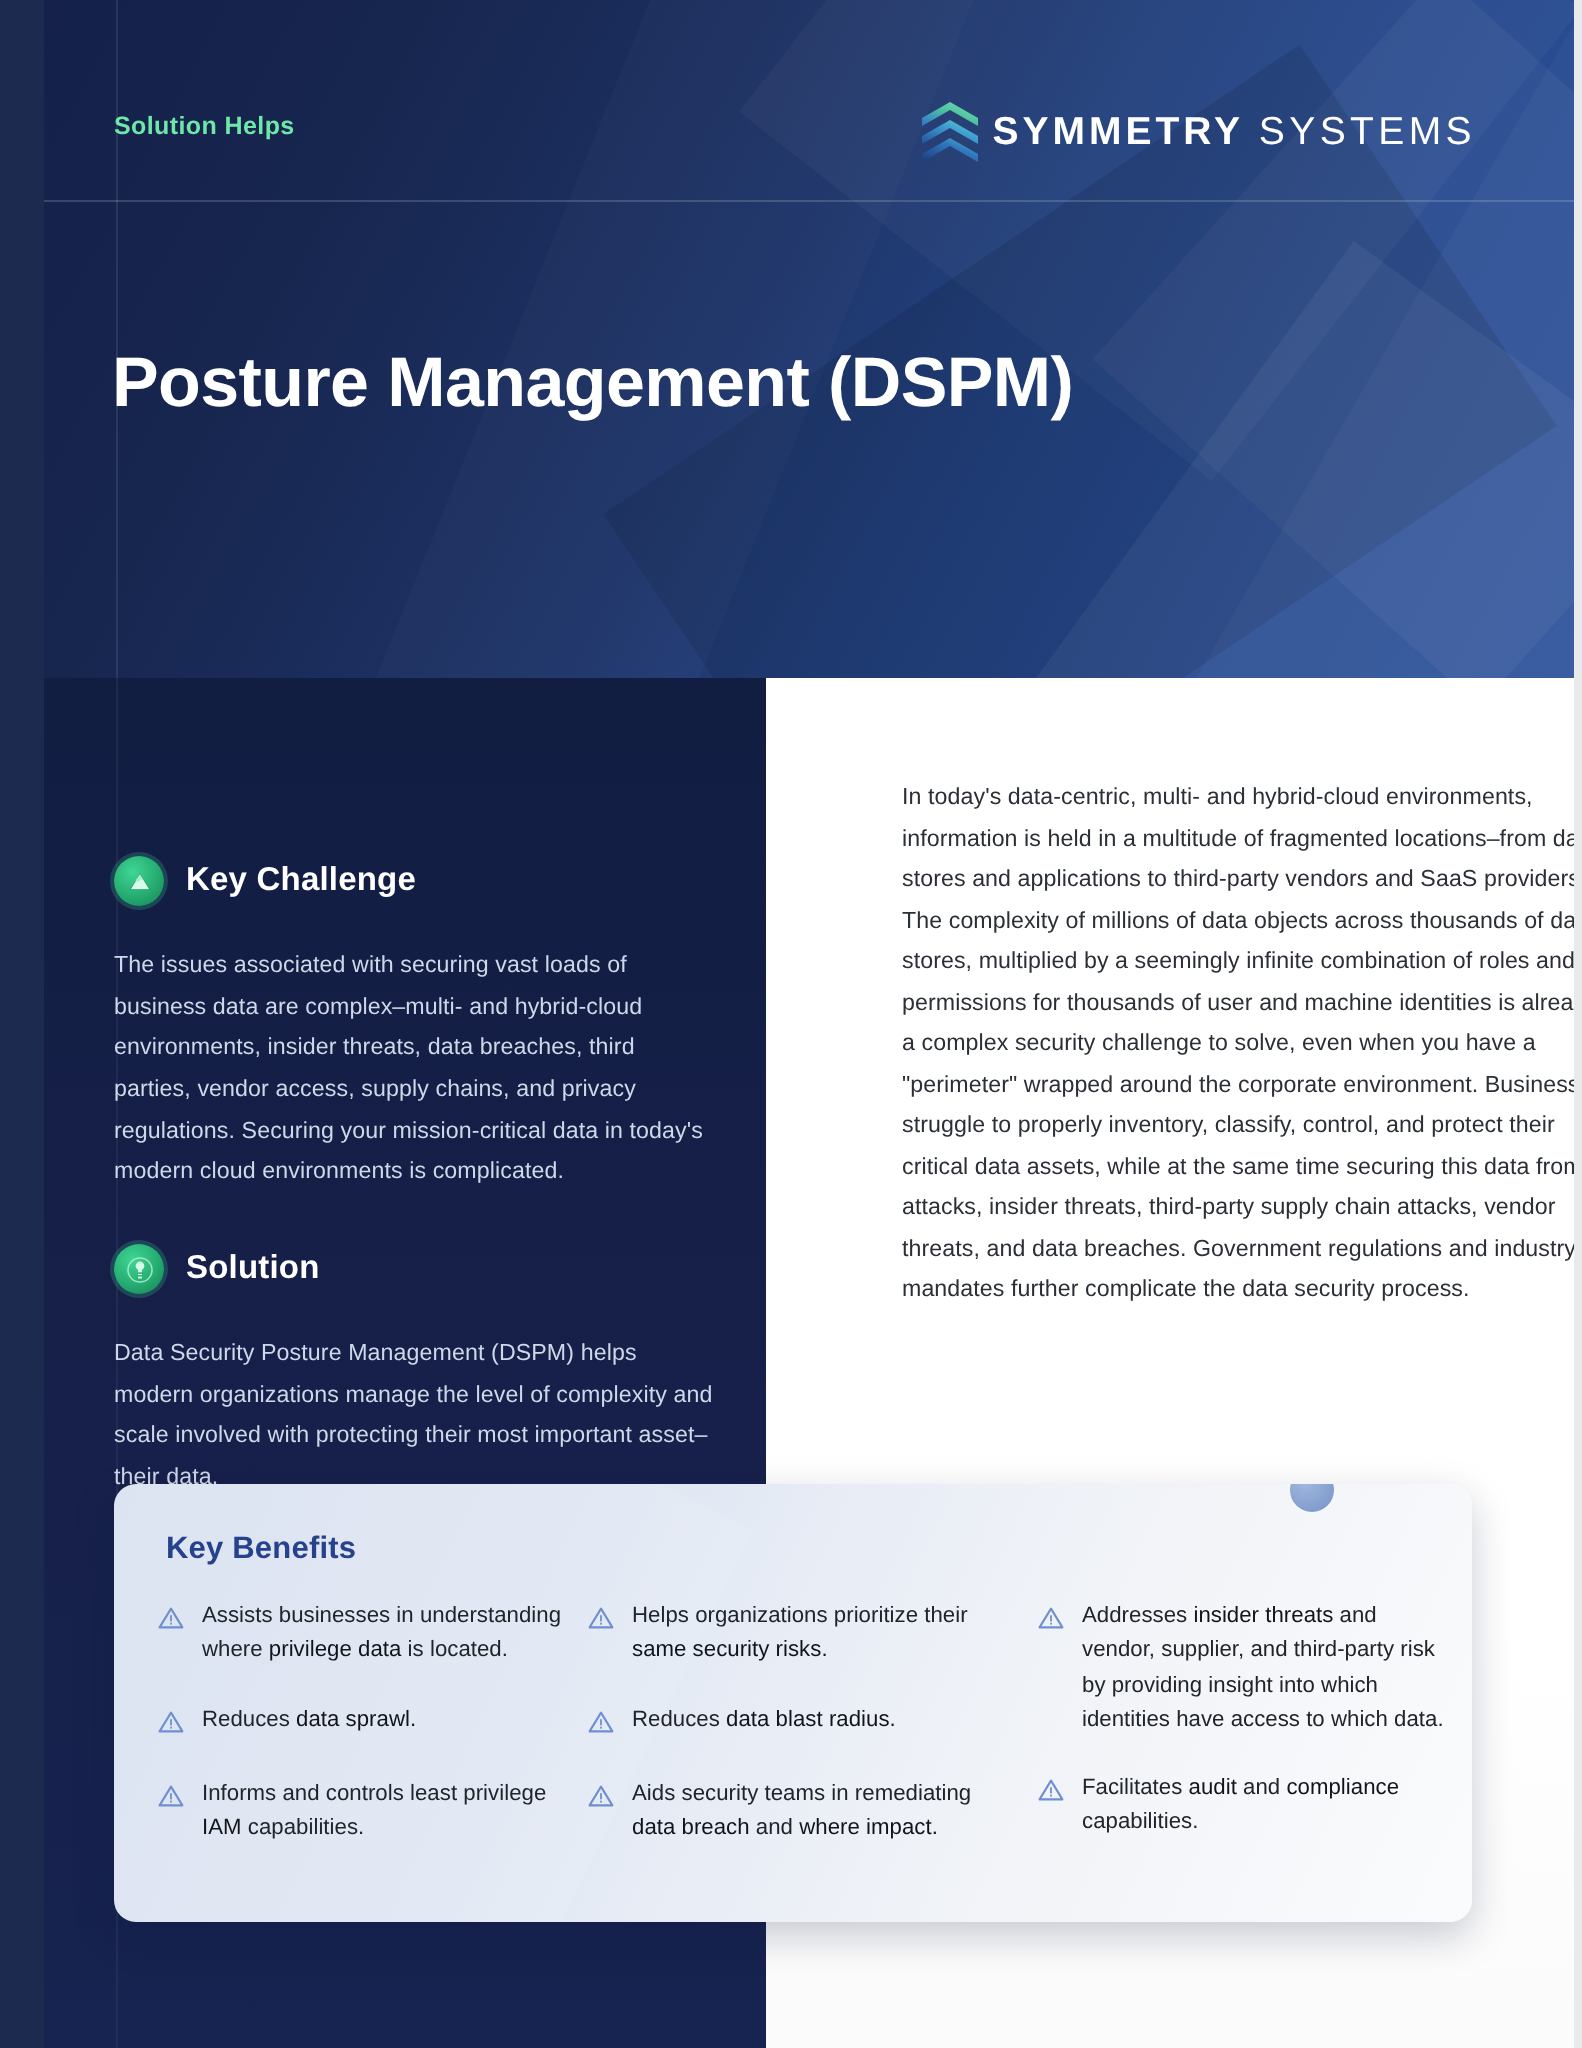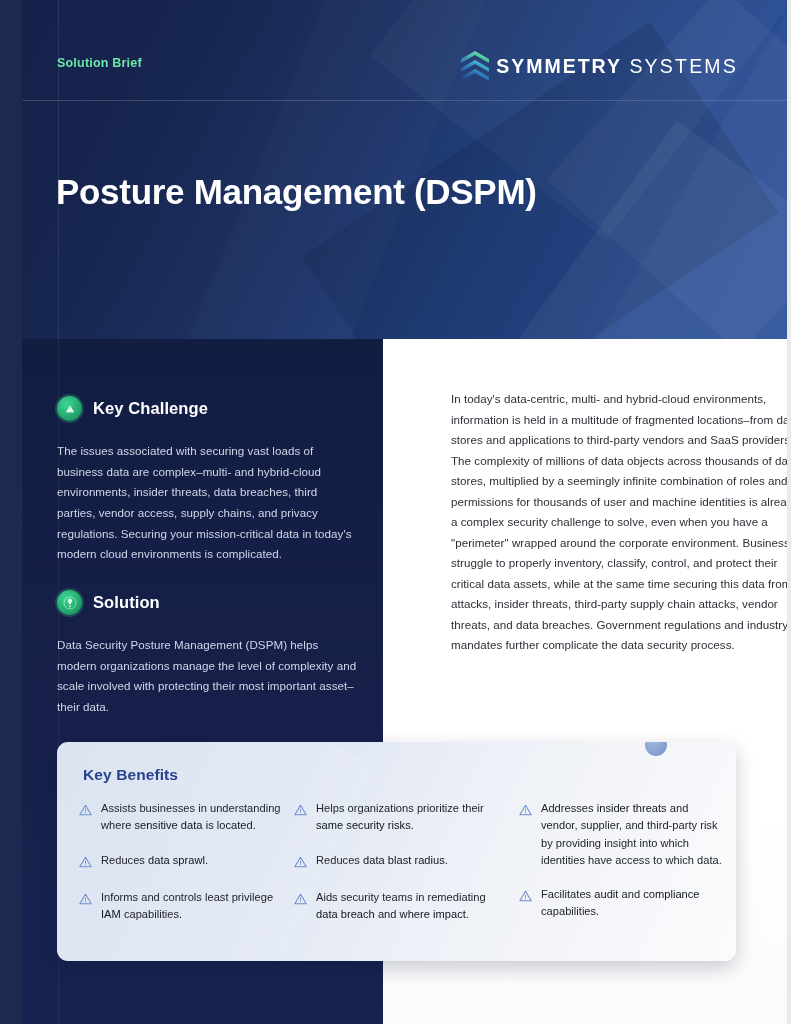--- a/index.html
+++ b/index.html
@@ -88,21 +88,21 @@
   .lp-vline { position:absolute; left:58px; top:0; width:1px; height:685px; background:rgba(255,255,255,0.055); }
 
   
   #right-panel {
     position:absolute; left:383px; top:339px; width:408px; height:685px;
     background:linear-gradient(180deg,#ffffff 0%,#ffffff 70%,#fbfbfb 100%);
   }
 
   
   .block { position:absolute; left:57px; width:300px; }
-  .block-head { display:flex; align-items:center; gap:11px; margin-bottom:20px; }
+  .block-head { display:flex; align-items:center; gap:11px; margin-bottom:20px;margin-top:32px; }
   .block-title { font-size:16.5px; font-weight:bold; color:#ffffff; letter-spacing:0.1px; }
   .block-body {
     font-size:11.6px; line-height:1.78; color:#cfd8e8; letter-spacing:0.05px;
   }
 
   .ico-circle {
     width:25px; height:25px; border-radius:50%;
     background:radial-gradient(circle at 38% 32%, #3fd694 0%, #24a96f 58%, #177f52 100%);
     box-shadow:0 0 0 2px rgba(65,214,148,0.22);
     display:flex; align-items:center; justify-content:center;
@@ -166,21 +166,21 @@
     <div class="geo geo-1"></div>
     <div class="geo geo-2"></div>
     <div class="geo geo-3"></div>
     <div class="geo geo-4"></div>
     <div class="geo geo-5"></div>
     <div class="geo geo-6"></div>
 
     <div class="hdr-rule"></div>
     <div class="hdr-vline"></div>
 
-    <div id="solution-brief">Solution Brief</div>
+    <div id="solution-brief">Solution Helps</div>
 
     <div id="logo">
       <div id="logo-mark">
         <svg width="30" height="32" viewBox="0 0 30 32">
           <defs>
             <linearGradient id="lg1" x1="0" y1="1" x2="1" y2="0">
               <stop offset="0%" stop-color="#2f6fd0"></stop>
                 <stop offset="55%" stop-color="#4fc3a1"></stop>
                 <stop offset="100%" stop-color="#7fe3b4"></stop>
             </linearGradient>
@@ -250,21 +250,21 @@
     <div class="card-dot"></div>
     <div id="benefits-title">Key Benefits</div>
     <div id="benefits-cols">
         <div class="ben-col col-0">
           <div class="ben-item">
             <span class="ben-ico"><svg width="13" height="12" viewBox="0 0 13 12">
                 <path d="M6.5 1.3 L12.2 10.7 L0.8 10.7 Z" fill="none" stroke="#6f8fd0" stroke-width="1.05" stroke-linejoin="round"></path>
                 <rect x="6.05" y="4.6" width="0.9" height="3.1" fill="#6f8fd0"></rect>
                 <rect x="6.05" y="8.35" width="0.9" height="0.95" fill="#6f8fd0"></rect>
               </svg></span>
-            <span class="ben-text"><span>Assists businesses in understanding where </span><b>sensitive data</b><span> is located.</span></span>
+            <span class="ben-text"><span>Assists businesses in understanding where </span><b>privilege data</b><span> is located.</span></span>
           </div>
           <div class="ben-item">
             <span class="ben-ico"><svg width="13" height="12" viewBox="0 0 13 12">
                 <path d="M6.5 1.3 L12.2 10.7 L0.8 10.7 Z" fill="none" stroke="#6f8fd0" stroke-width="1.05" stroke-linejoin="round"></path>
                 <rect x="6.05" y="4.6" width="0.9" height="3.1" fill="#6f8fd0"></rect>
                 <rect x="6.05" y="8.35" width="0.9" height="0.95" fill="#6f8fd0"></rect>
               </svg></span>
             <span class="ben-text"><span>Reduces </span><b>data sprawl.</b></span>
           </div>
           <div class="ben-item">

